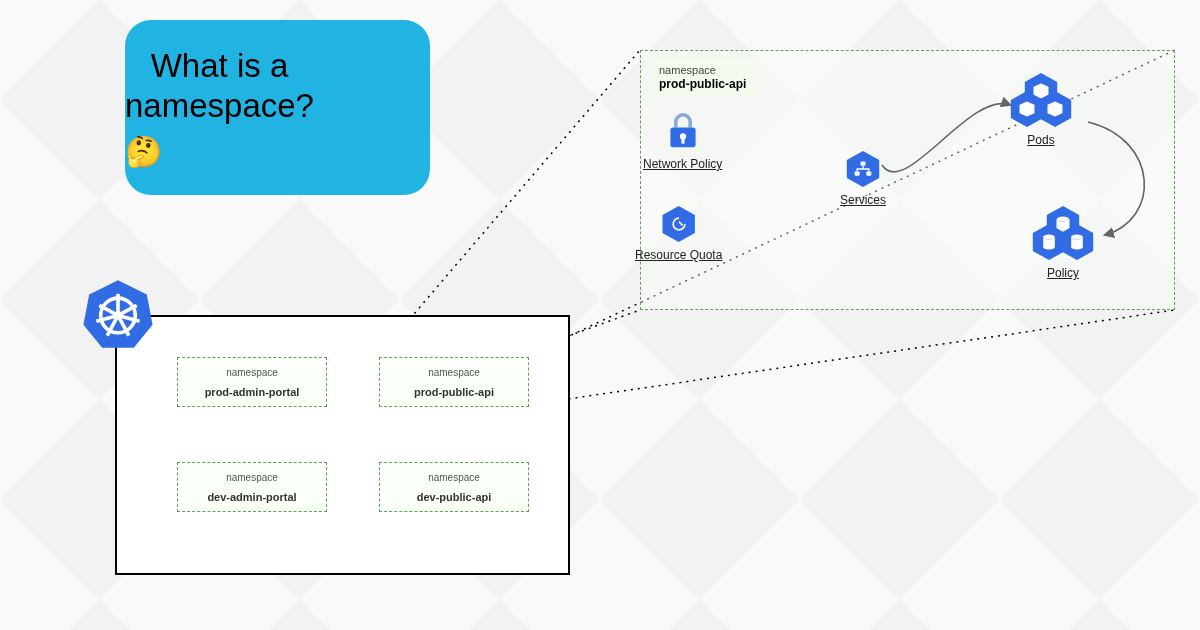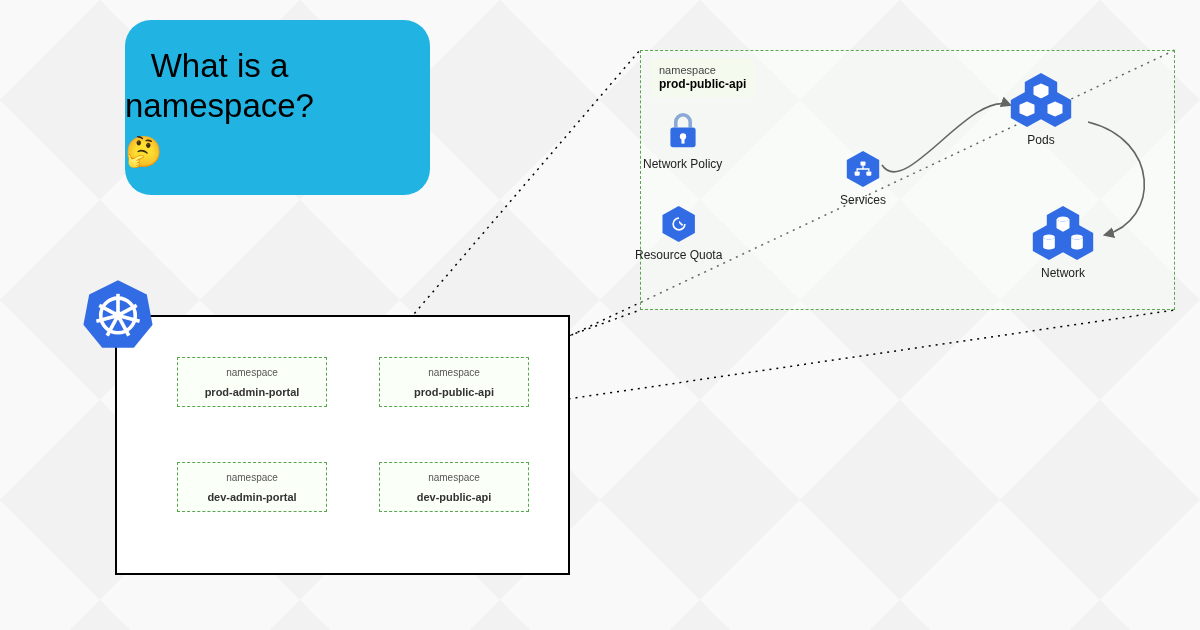--- a/index.html
+++ b/index.html
@@ -105,20 +105,21 @@
   .zoom-title .ns-label { font-size: 11px; color: #444; }
   .zoom-title .ns-name  { font-weight: 700; font-size: 12px; }
 
   .res {
     position: absolute;
     display: flex;
     flex-direction: column;
     align-items: center;
     font-size: 12px;
     color: #222;
+    text-decoration: underline;
   }
   .res .lbl { margin-top: 6px; white-space: nowrap; }
 
   .netpol { left: 2px; top: 60px; }
   .quota  { left: -6px; top: 155px; }
   .services { left: 199px; top: 100px; }
   .pods   { left: 368px; top: 22px; }
   .vols   { left: 390px; top: 155px; }
 
   .hex {
@@ -271,21 +272,21 @@
             <path d="M5 6v12c0 1.7 3.1 3 7 3s7-1.3 7-3V6c0 1.7-3.1 3-7 3S5 7.7 5 6z"></path>
           </svg>
         </div>
       <div class="hex h3">
           <svg viewBox="0 0 24 24">
             <ellipse cx="12" cy="6" rx="7" ry="3"></ellipse>
             <path d="M5 6v12c0 1.7 3.1 3 7 3s7-1.3 7-3V6c0 1.7-3.1 3-7 3S5 7.7 5 6z"></path>
           </svg>
         </div>
     </div>
-    <div class="lbl">Network</div>
+    <div class="lbl">Policy</div>
   </div>
 </div>
 
 <svg class="overlay">
   <defs>
     <marker id="arrow" viewBox="0 0 10 10" refX="8" refY="5" markerWidth="7" markerHeight="7" orient="auto-start-reverse">
       <path d="M 0 0 L 10 5 L 0 10 z" fill="#000"></path>
     </marker>
   </defs>
 

